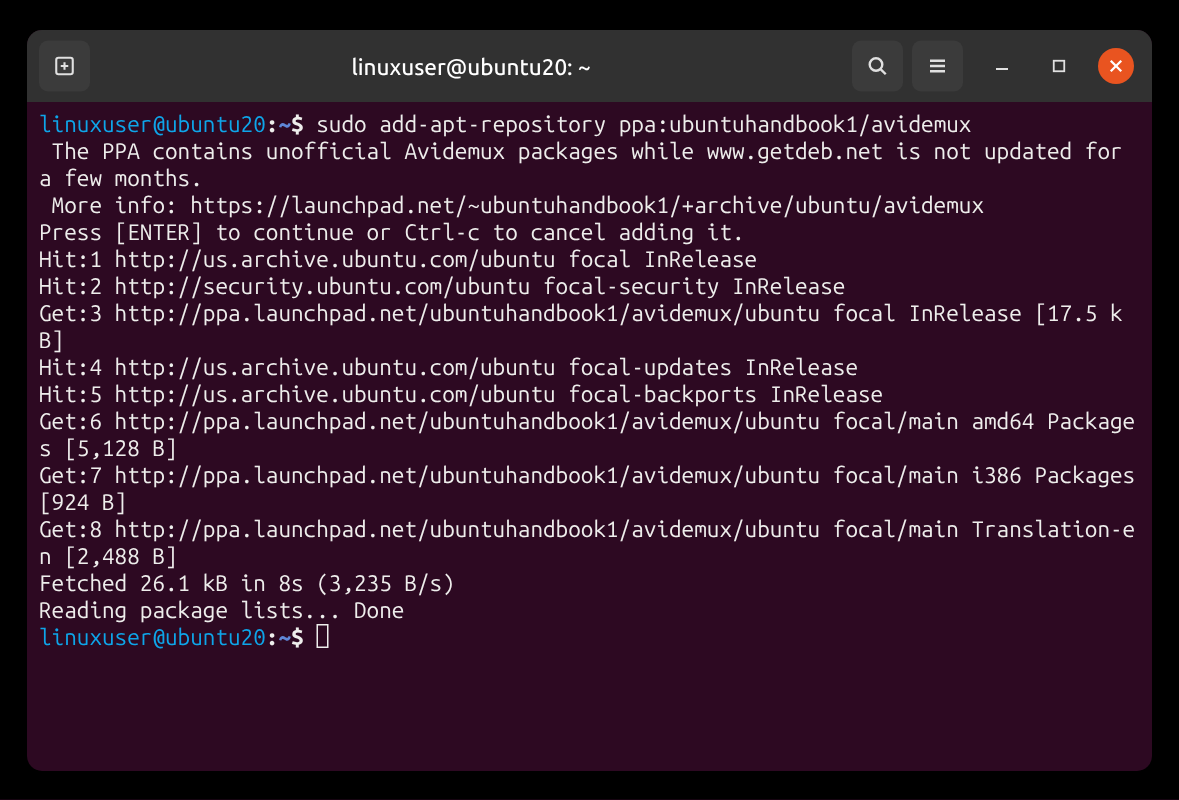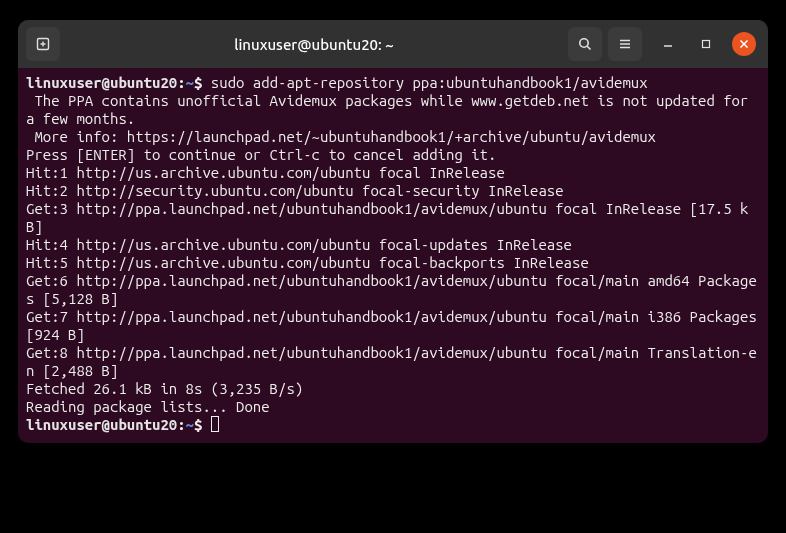--- a/index.html
+++ b/index.html
@@ -12,21 +12,21 @@
       width: 786px;
       height: 533px;
       font-family: "Ubuntu Mono", "DejaVu Sans Mono", monospace;
       overflow: hidden;
     }
     .window {
       position: absolute;
       left: 18px;
       top: 20px;
       width: 750px;
-      height: 423px;
+      height: 494px;
       background: #2d0922;
       border-radius: 10px;
       overflow: hidden;
       box-shadow: 0 0 0 1px rgba(0,0,0,0.4);
     }
     .titlebar {
       height: 48px;
       background: #313131;
       display: flex;
       align-items: center;
@@ -78,21 +78,21 @@
     .terminal {
       padding: 6px 8px;
       font-size: 15px;
       line-height: 18px;
       color: #eeeeec;
       font-family: "Ubuntu Mono", "DejaVu Sans Mono", monospace;
       white-space: pre-wrap;
       word-break: break-all;
       letter-spacing: 0px;
     }
-    .prompt-user { color: #e5e5e5; font-weight: bold; }
+    .prompt-user { color: #0ea5e9; font-weight: normal; }
     .prompt-colon { color: #eeeeec; font-weight: bold; }
     .prompt-path { color: #5f87d7; font-weight: bold; }
     .prompt-dollar { color: #eeeeec; font-weight: bold; }
     .cursor {
       display: inline-block;
       width: 8px;
       height: 16px;
       border: 1px solid #eeeeec;
       vertical-align: text-bottom;
       margin-bottom: 1px;

